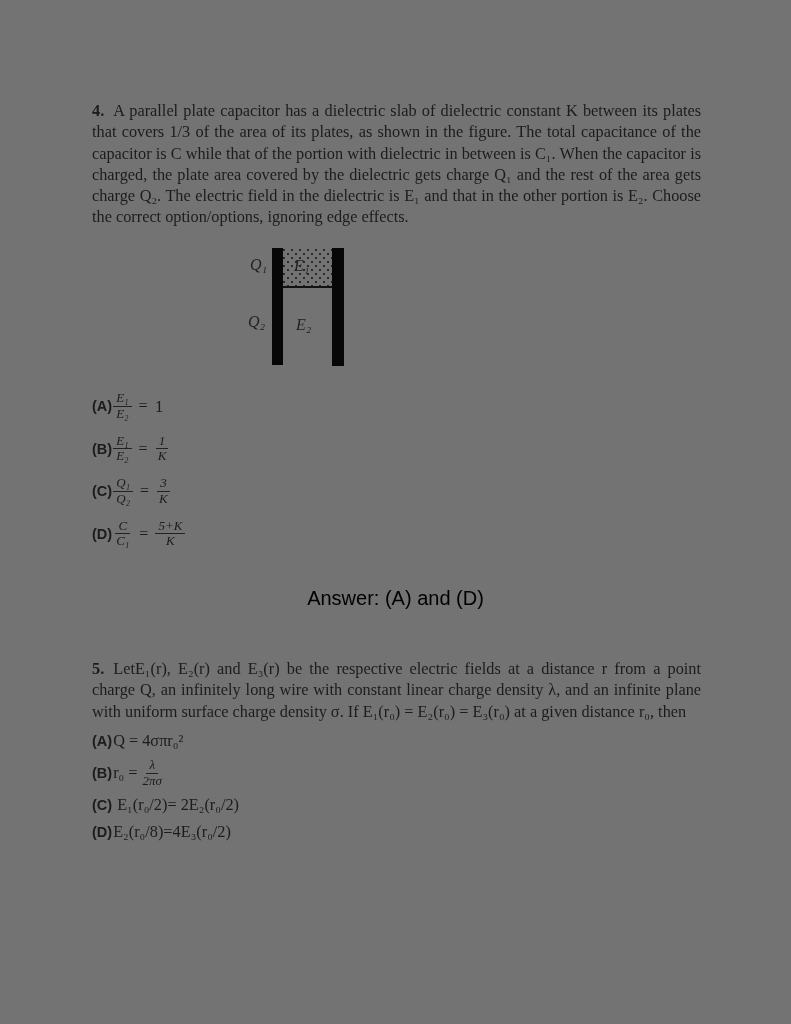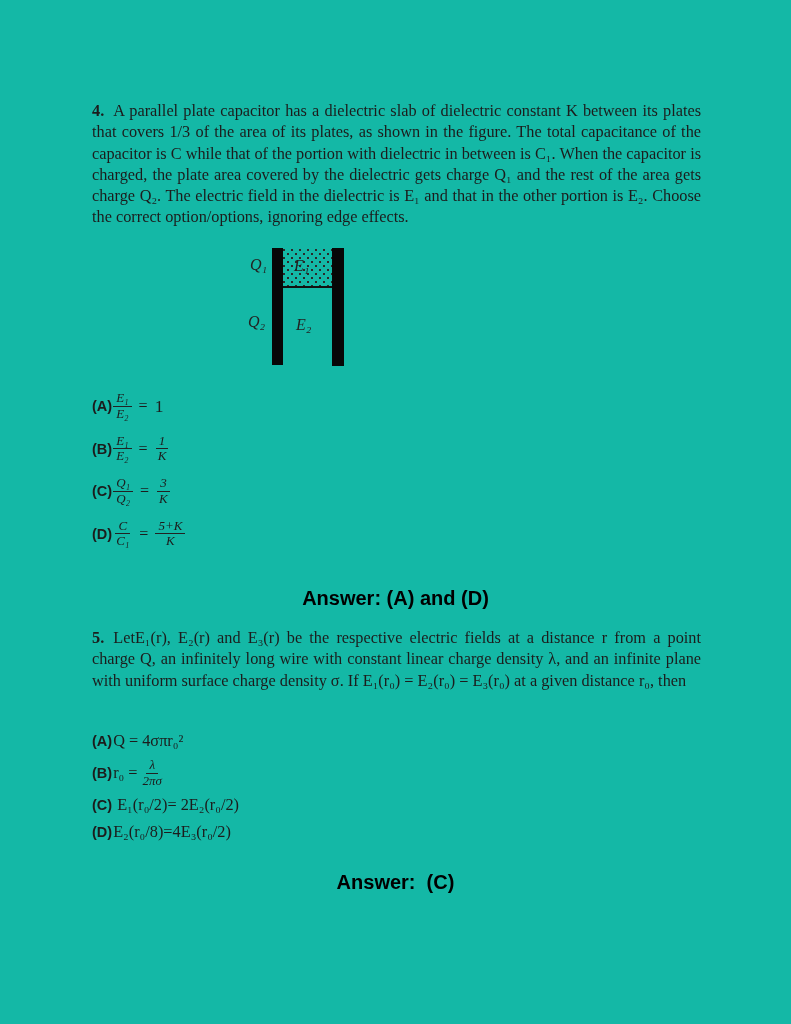--- a/index.html
+++ b/index.html
@@ -1,36 +1,36 @@
 <!DOCTYPE html>
 <html><head>
 <meta charset="utf-8">
 <style>
   html, body { margin: 0; padding: 0; background: #ffffff; }
   .page {
     position: relative;
     width: 791px;
     height: 1024px;
-    background: #14b8a6;
+    background: #737373;
     color: #1c1c1c;
     font-family: "Liberation Serif", "DejaVu Serif", serif;
     overflow: hidden;
   }
 
   
   .para {
     position: absolute;
     left: 92px;
     width: 609px;
     font-size: 16.3px;
     line-height: 21.3px;
     text-align: justify;
   }
   .q4-para { top: 100px; }
-  .q5-para { top: 627px; }
+  .q5-para { top: 658px; }
   .qnum { font-weight: bold; margin-right: 9px; }
 
   
   .figure { position: absolute; left: 0; top: 0; width: 791px; height: 0; }
   .plate { position: absolute; background: #070707; }
   .plate-left  { left: 272px; top: 248px; width: 11px; height: 117px; }
   .plate-right { left: 332px; top: 248px; width: 12px; height: 118px; }
   .dielectric {
     position: absolute;
     left: 283px; top: 248px; width: 49px; height: 38px;
@@ -84,21 +84,21 @@
   .math { font-size: 16.3px; white-space: pre; }
   .math-pre { margin-right: 2px; }
 
   
   .answer {
     position: absolute;
     left: 0;
     width: 791px;
     text-align: center;
     font-family: "Liberation Sans", "DejaVu Sans", sans-serif;
-    font-weight: bold;
+    font-weight: normal;
     font-size: 20px;
     color: #000;
     white-space: pre-wrap;
   }
   .answer-1 { top: 587px; }
   .answer-2 { top: 871px; }
 </style>
 </head>
 <body>
 
@@ -198,15 +198,14 @@
       <span class="math">E₁(r₀/2)= 2E₂(r₀/2)</span>
     </div>
 
     <div class="opt">
       <span class="opt-label">(D)</span>
       <span class="math">E₂(r₀/8)=4E₃(r₀/2)</span>
     </div>
 
   </div>
 
-  <div class="answer answer-2">Answer:  (C)</div>
 
 </div>
 
 </body></html>

